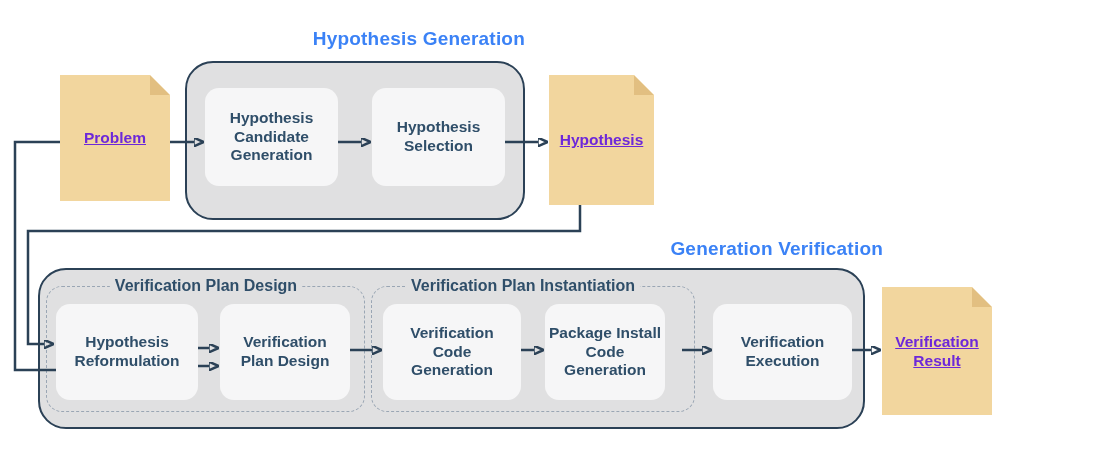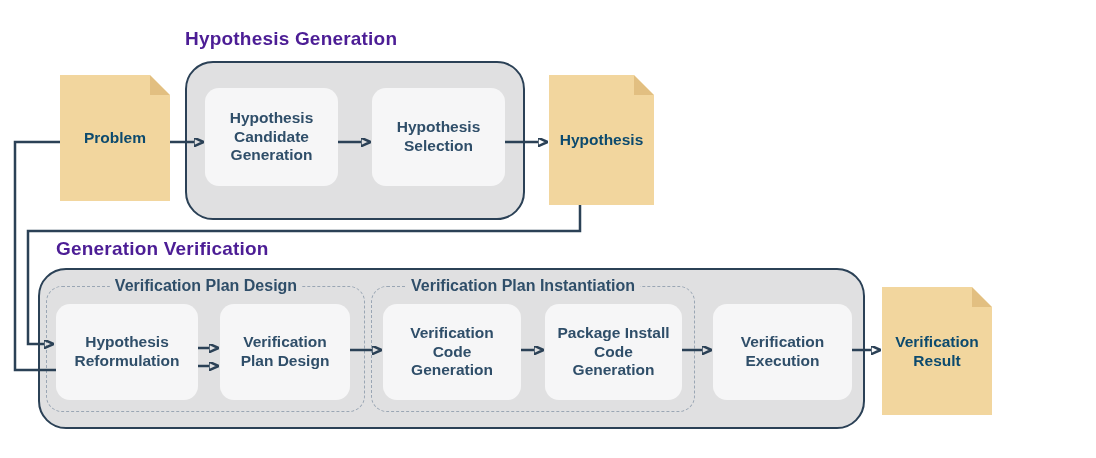--- a/index.html
+++ b/index.html
@@ -8,22 +8,22 @@
     position: relative;
     font-family: "Liberation Sans", sans-serif;
     font-weight: bold;
     color: #30506C;
   }
 
   .section-title {
     position: absolute;
     font-size: 19px;
     letter-spacing: 0.2px;
-    text-align: left;
-    color: #4c1d95;
+    text-align: right;
+    color: #3b82f6;
     white-space: nowrap;
     z-index: 4;
   }
 
   .container {
     position: absolute;
     background: #E0E0E1;
     border: 2.5px solid #2B4156;
     border-radius: 28px;
     z-index: 1;
@@ -71,21 +71,22 @@
     align-items: center;
     justify-content: center;
     text-align: center;
     clip-path: polygon(0 0, calc(100% - 20px) 0, 100% 20px, 100% 100%, 0 100%);
     z-index: 3;
   }
   .doc .label {
     font-size: 15.5px;
     line-height: 1.25;
     white-space: pre-line;
-    color: #0c4a6e;
+    color: #6d28d9;
+    text-decoration: underline;
   }
   .doc .fold {
     position: absolute;
     top: 0; right: 0;
     width: 20px; height: 20px;
     background: #E2BF81;
     clip-path: polygon(0 0, 100% 100%, 0 100%);
   }
 
   #wires {
@@ -144,21 +145,21 @@
   <div class="label">Verification
 Plan Design</div>
 </div>
 
 <div class="step-box" style="left:383px; top:304px; width:138px; height:96px;">
   <div class="label">Verification
 Code
 Generation</div>
 </div>
 
-<div class="step-box" style="left:545px; top:304px; width:137px; height:96px;">
+<div class="step-box" style="left:545px; top:304px; width:120px; height:96px;">
   <div class="label">Package Install
 Code
 Generation</div>
 </div>
 
 <div class="step-box" style="left:713px; top:304px; width:139px; height:96px;">
   <div class="label">Verification
 Execution</div>
 </div>
 

